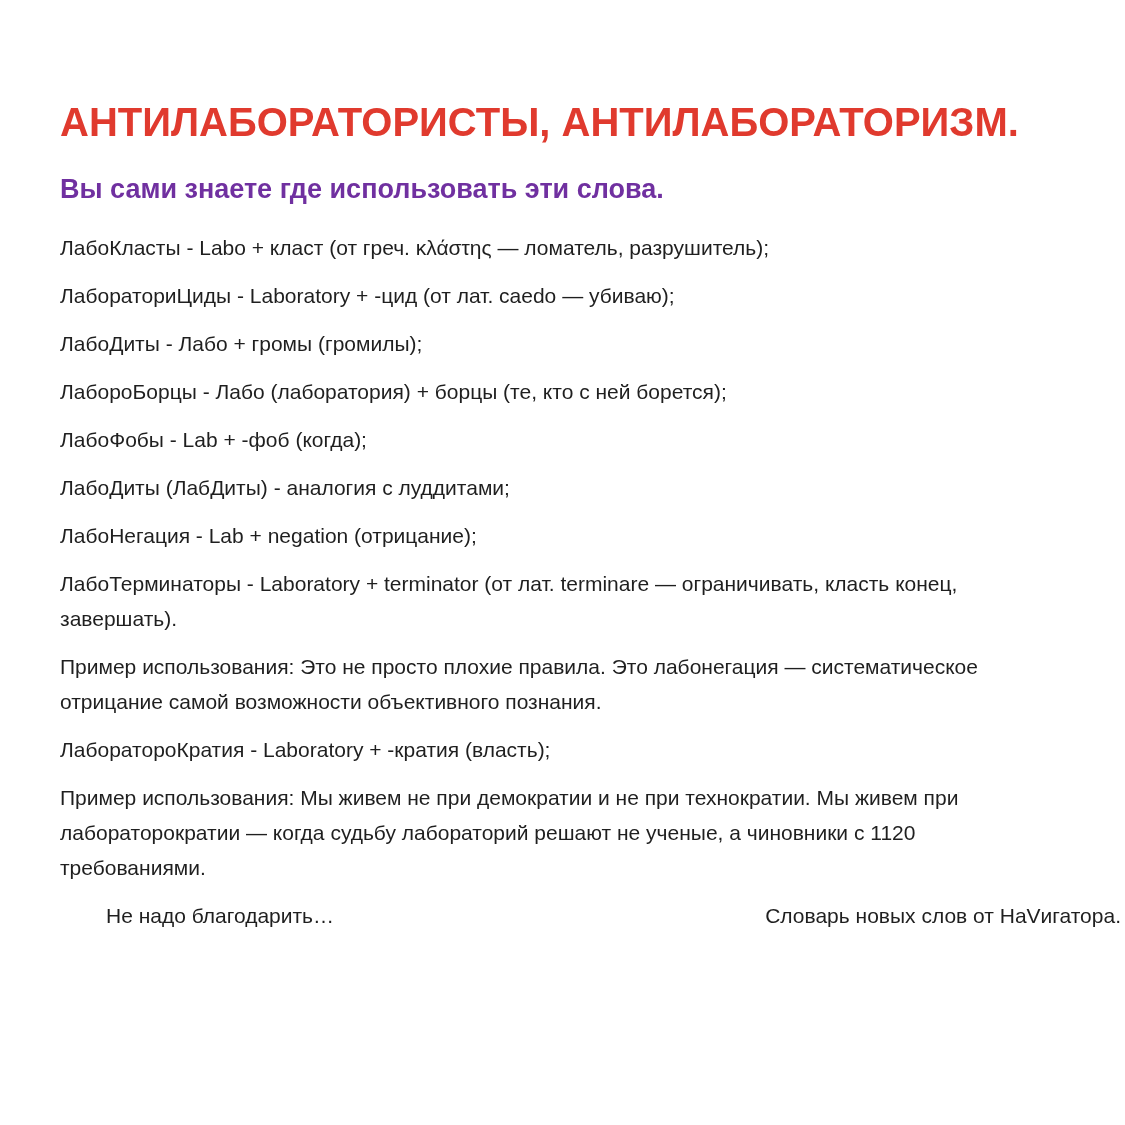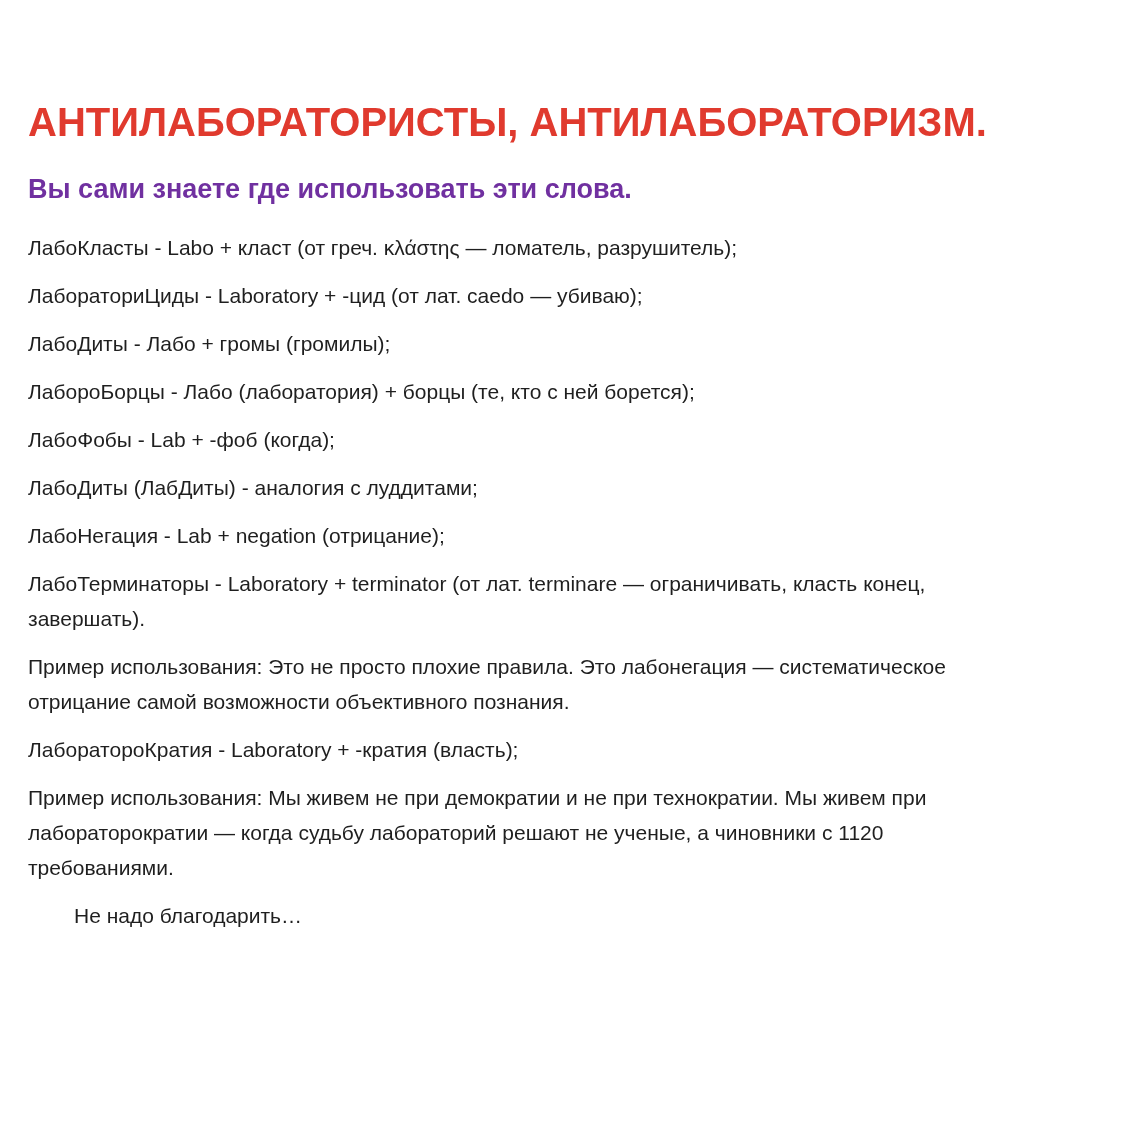--- a/index.html
+++ b/index.html
@@ -11,21 +11,21 @@
     width: 1125px;
     height: 1125px;
     font-family: "Liberation Sans", "DejaVu Sans", sans-serif;
     color: #1f1f1f;
     overflow: hidden;
   }
   .page {
     box-sizing: border-box;
     width: 1125px;
     height: 1125px;
-    padding: 98px 50px 0 28px;
+    padding: 98px 50px 0 60px;
     background: #ffffff;
   }
   h1.title {
     margin: 0 0 20px 0;
     font-size: 40px;
     line-height: 48px;
     font-weight: bold;
     letter-spacing: 0px;
   }
   h2.subtitle {
@@ -73,15 +73,16 @@
     <p class="entry"><strong>ЛабоДиты (ЛабДиты)</strong><span> - аналогия с луддитами;</span></p>
     <p class="entry"><strong>ЛабоНегация</strong><span> - Lab + negation (отрицание);</span></p>
     <p class="entry"><strong>ЛабоТерминаторы</strong><span> - Laboratory + terminator (от лат. terminare — ограничивать, класть конец, завершать).</span></p>
     <p class="entry"><strong></strong><span>Пример использования: Это не просто плохие правила. Это лабонегация — систематическое отрицание самой возможности объективного познания.</span></p>
     <p class="entry"><strong>ЛаборатороКратия</strong><span> - Laboratory + -кратия (власть);</span></p>
     <p class="entry"><strong></strong><span>Пример использования: Мы живем не при демократии и не при технократии. Мы живем при лабораторократии — когда судьбу лабораторий решают не ученые, а чиновники с 1120 требованиями.</span></p>
   </div>
 
   <div class="footer">
     <span>Не надо благодарить…</span>
+    <span>Словарь новых слов от НаVигатора.</span>
   </div>
 
 </div>
 
 </body></html>

